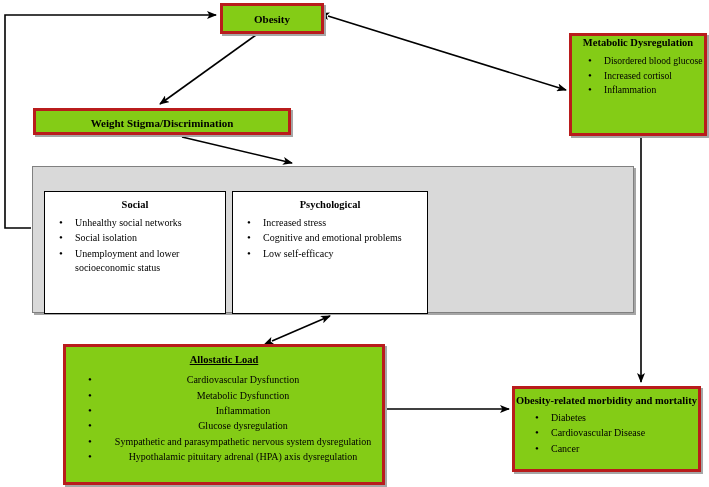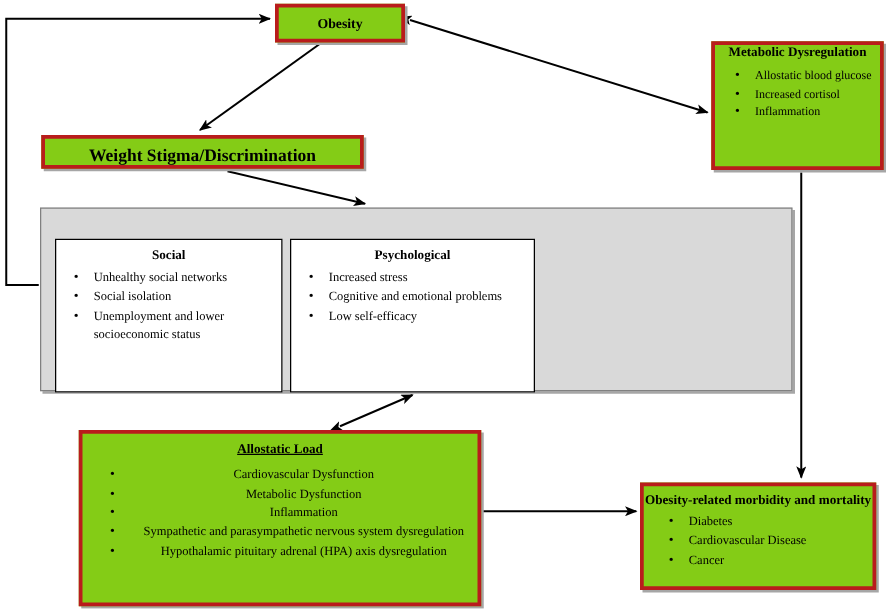--- a/index.html
+++ b/index.html
@@ -62,21 +62,21 @@
   
   #obesity {
     left: 220px; top: 3px; width: 104px; height: 31px;
   }
   #obesity .box-title { margin-top: 7px; font-size: 11px; }
 
   
   #weight-stigma {
     left: 33px; top: 108px; width: 258px; height: 27px;
   }
-  #weight-stigma .box-title { margin-top: 6px; font-size: 14px; }
+  #weight-stigma .box-title { margin-top: 6px; font-size: 11px; }
 
   
   #metabolic {
     left: 569px; top: 33px; width: 138px; height: 103px;
   }
   #metabolic .box-title { margin-top: 0; }
   #metabolic ul.bullets { padding-left: 16px; }
   #metabolic ul.bullets li { font-size: 9.6px; }
 
   
@@ -165,21 +165,21 @@
     <div class="box-title">Obesity</div>
   </div>
 
   <div class="box" id="weight-stigma">
     <div class="box-title">Weight Stigma/Discrimination</div>
   </div>
 
   <div class="box" id="metabolic">
     <div class="box-title">Metabolic Dysregulation</div>
     <ul class="bullets">
-      <li>Allostatic blood glucose</li>
+      <li>Disordered blood glucose</li>
       <li>Increased cortisol</li>
       <li>Inflammation</li>
     </ul>
   </div>
 
   <div id="psychosocial-container">
 
     <div class="sub-box" id="box-social">
       <div class="box-title">Social</div>
       <ul class="bullets">
@@ -200,20 +200,21 @@
 
 
   </div>
 
   <div class="box" id="allostatic">
     <div class="box-title underline">Allostatic Load</div>
     <ul class="bullets">
       <li>Cardiovascular Dysfunction</li>
       <li>Metabolic Dysfunction</li>
       <li>Inflammation</li>
+      <li>Glucose dysregulation</li>
       <li>Sympathetic and parasympathetic nervous system dysregulation</li>
       <li>Hypothalamic pituitary adrenal (HPA) axis dysregulation</li>
     </ul>
   </div>
 
   <div class="box" id="morbidity">
     <div class="box-title">Obesity-related morbidity and mortality</div>
     <ul class="bullets">
       <li>Diabetes</li>
       <li>Cardiovascular Disease</li>

